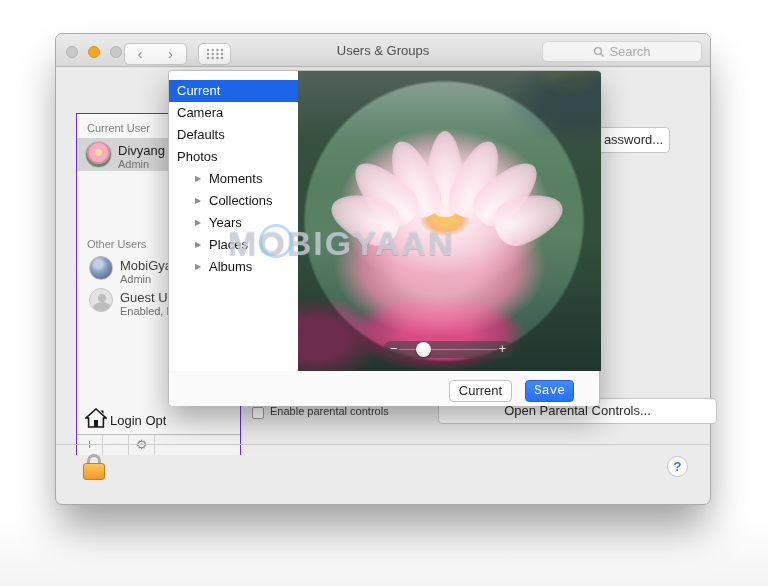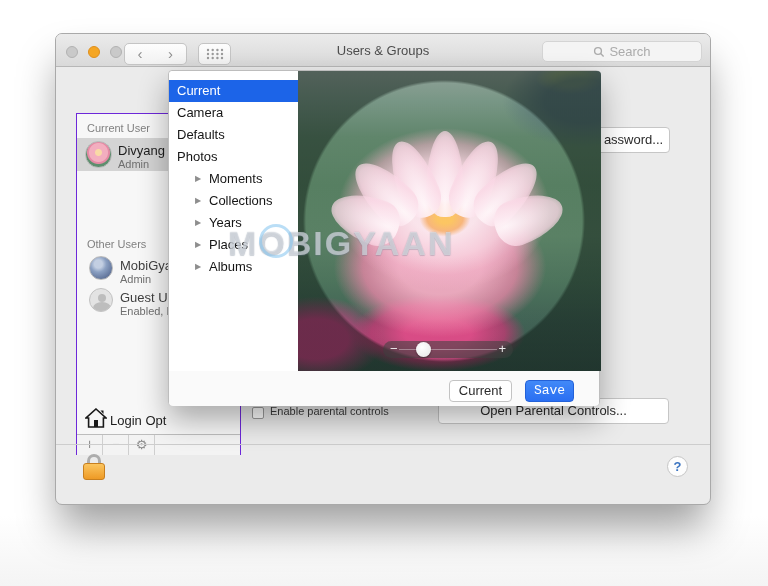--- a/index.html
+++ b/index.html
@@ -47,21 +47,21 @@
   .actionbar { position:absolute; left:0; top:320px; width:163px; height:21px; border-top:1px solid #bdbdbd; background:#f3f3f3; display:flex; }
   .actbtn { width:26px; height:100%; border-right:1px solid #cfcfcf; color:#8b8b8b; font-size:14px;
             text-align:center; line-height:19px; }
   .actbtn.gear { font-size:13px; }
 
   
   .pw-frag { position:absolute; left:541px; top:93px; width:73px; height:26px; background:#fff; border:1px solid #c6c6c6;
              border-radius:4px; font-size:13px; color:#2b2b2b; text-align:center; line-height:24px; }
   .chk { position:absolute; left:196px; top:373px; width:12px; height:12px; background:#fff; border:1px solid #9c9c9c; border-radius:2px; }
   .chk-label { position:absolute; left:214px; top:371px; font-size:11px; color:#3c3c3c; }
-  .parental-btn { position:absolute; left:382px; top:364px; width:231px; height:26px; background:#fff; border:1px solid #c6c6c6;
+  .parental-btn { position:absolute; left:382px; top:364px; width:279px; height:26px; background:#fff; border:1px solid #c6c6c6;
                   border-radius:4px; font-size:13px; color:#2b2b2b; text-align:center; line-height:24px; }
   .bottom-sep { position:absolute; left:0; top:410px; width:654px; border-top:1px solid #cdcdcd; }
   .lock { position:absolute; left:27px; top:420px; width:24px; height:30px; }
   .lock .shackle { position:absolute; left:4px; top:0; width:14px; height:12px; border:3px solid #adadad; border-bottom:none; border-radius:8px 8px 0 0; }
   .lock .bodyp { position:absolute; left:0; top:9px; width:22px; height:17px; border-radius:3px;
                  background:linear-gradient(#fbc círculo, #ee9a25); background:linear-gradient(#fbc55f,#ee9a25); border:1px solid #c87f1e; }
   .lock-msg { position:absolute; left:57px; top:428px; font-size:13px; color:#2b2b2b; }
   .helpbtn { position:absolute; left:611px; top:422px; width:21px; height:21px; border-radius:50%; background:#fdfdfd;
              border:1px solid #c6c6c6; color:#3b74c1; font-size:13px; font-weight:bold; text-align:center; line-height:19px; }
 

